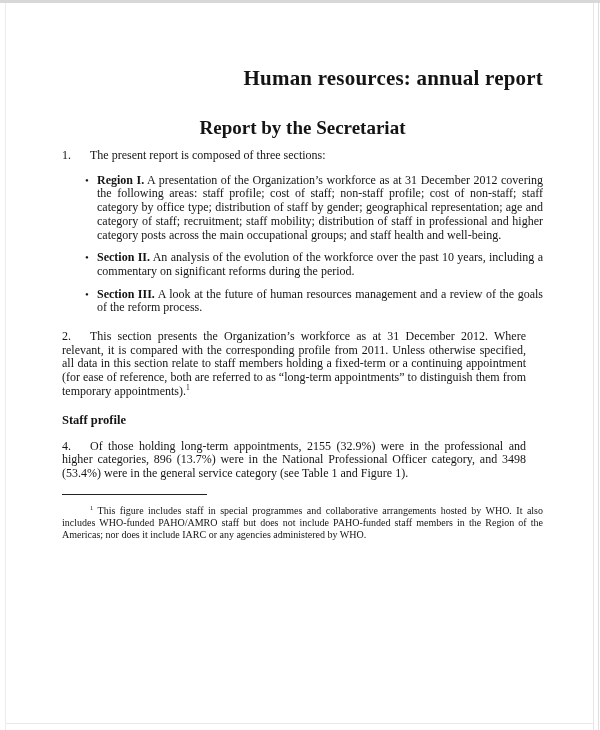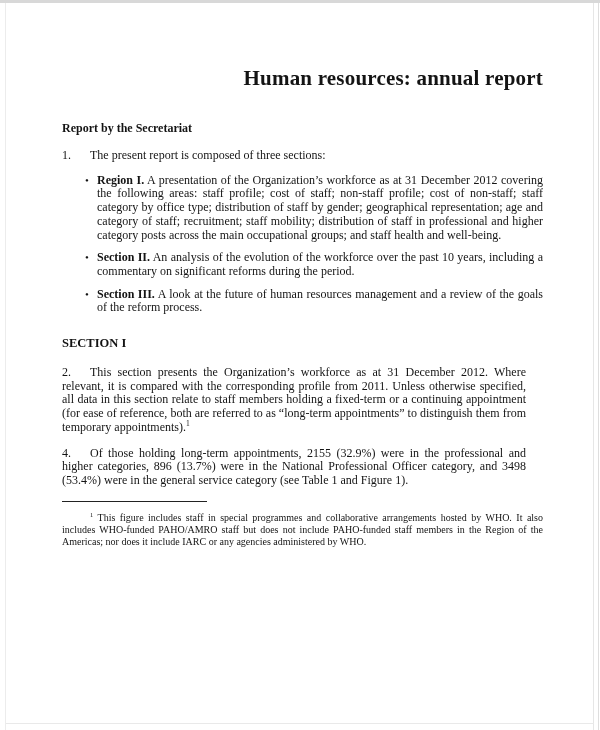--- a/index.html
+++ b/index.html
@@ -28,21 +28,22 @@
   .doc-title {
     margin: 66px 0 0 0;
     text-align: right;
     font-size: 21px;
     font-weight: bold;
     line-height: 25px;
     letter-spacing: 0.2px;
   }
   .doc-subtitle {
     margin: 28px 0 0 0;
-    font-size: 12px;
+    text-align: center;
+    font-size: 19px;
     font-weight: bold;
     line-height: 18px;
   }
   .heading {
     margin: 38px 0 0 0;
     font-size: 12.5px;
     font-weight: bold;
     line-height: 16px;
   }
   .heading.section { margin-top: 20px; }
@@ -117,24 +118,24 @@
     <div class="bullet">
       <span class="bdot">•</span><span class="blabel">Section II.</span>
       <span>An analysis of the evolution of the workforce over the past 10 years, including a commentary on significant reforms during the period.</span>
     </div>
     <div class="bullet">
       <span class="bdot">•</span><span class="blabel">Section III.</span>
       <span>A look at the future of human resources management and a review of the goals of the reform process.</span>
     </div>
   </div>
 
-  <div class="heading section">SECTION I</div>
 
   <p class="para tight"><span class="pnum">2.</span><span>This section presents the Organization’s workforce as at 31 December 2012. Where relevant, it is compared with the corresponding profile from 2011. Unless otherwise specified, all data in this section relate to staff members holding a fixed-term or a continuing appointment (for ease of reference, both are referred to as “long-term appointments” to distinguish them from temporary appointments).</span><sup class="fnref">1</sup></p>
 
+  <div class="heading sub">Staff profile</div>
 
 
   <p class="para"><span class="pnum">4.</span><span>Of those holding long-term appointments, 2155 (32.9%) were in the professional and higher categories, 896 (13.7%) were in the National Professional Officer category, and 3498 (53.4%) were in the general service category (see Table 1 and Figure 1).</span></p>
 
   <div class="footnote-block">
     <div class="footnote-rule"></div>
     <p class="footnote"><sup class="fnref">1</sup>
       <span>This figure includes staff in special programmes and collaborative arrangements hosted by WHO. It also includes WHO-funded PAHO/AMRO staff but does not include PAHO-funded staff members in the Region of the Americas; nor does it include IARC or any agencies administered by WHO.</span></p>
   </div>
 

